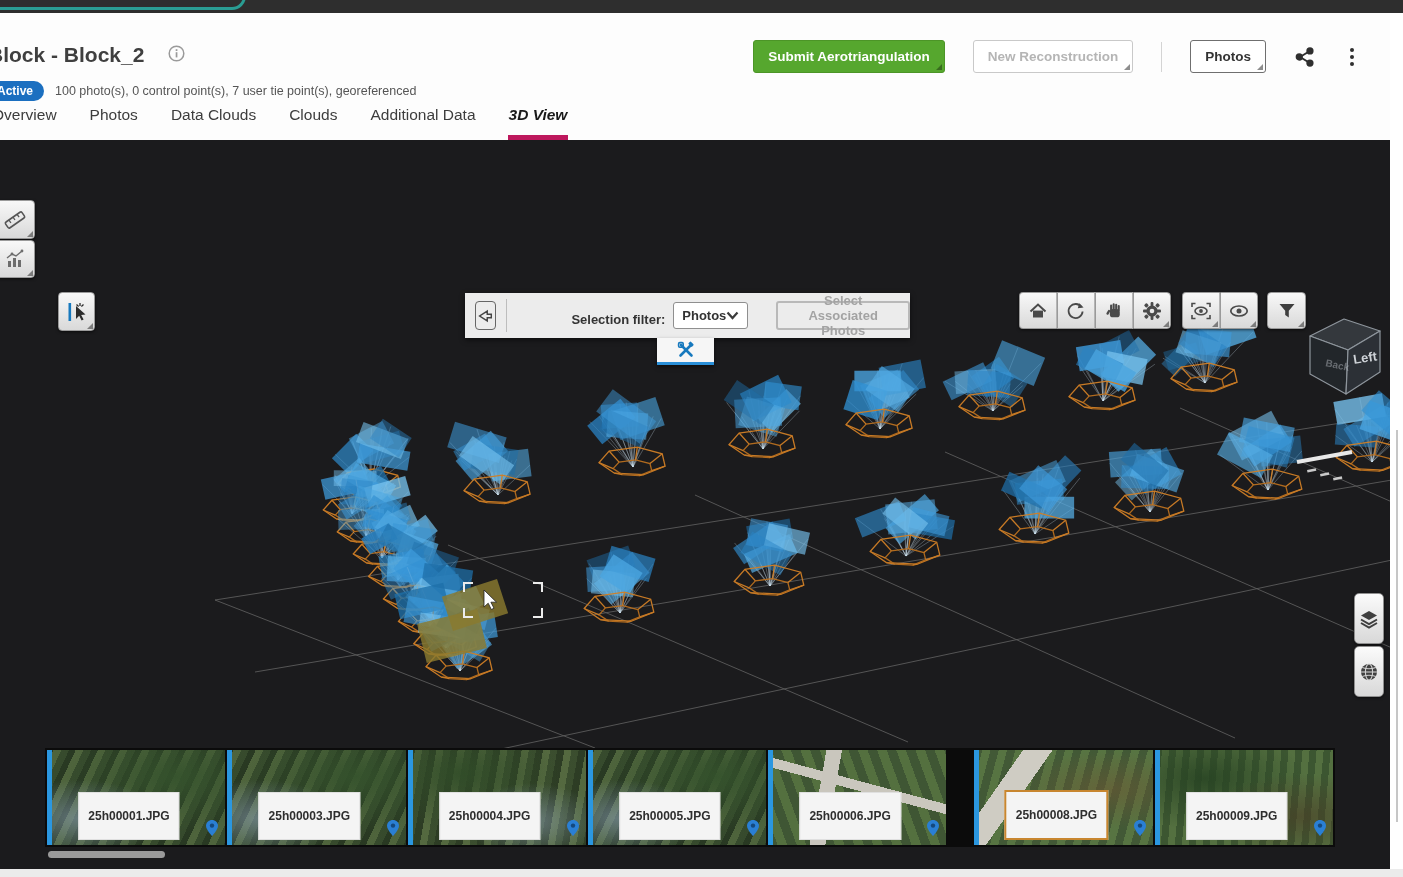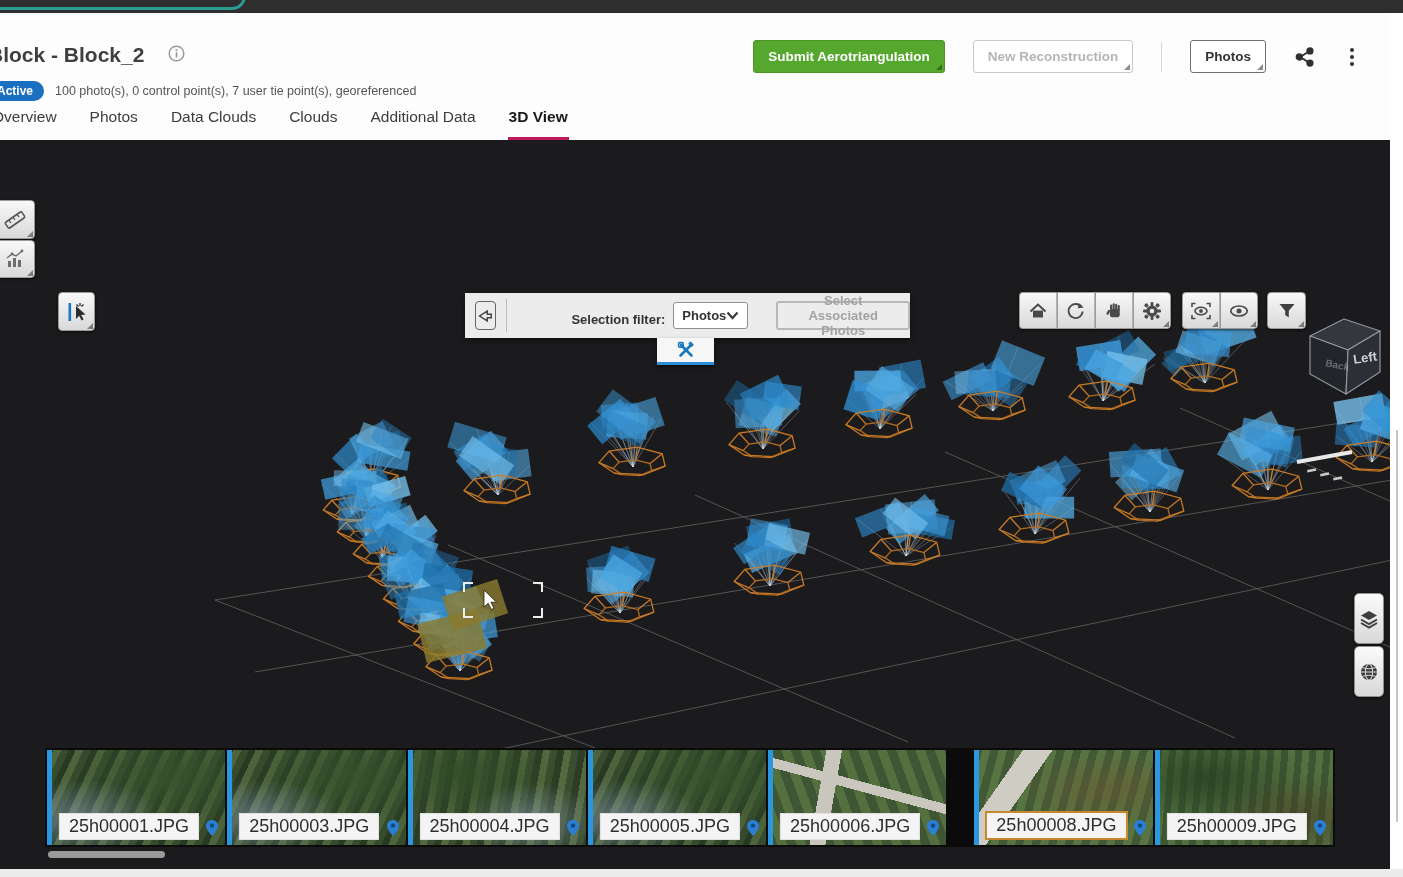--- a/index.html
+++ b/index.html
@@ -16,21 +16,21 @@
   .header { position:absolute; top:13px; left:0; width:1390px; height:127px; background:#fdfdfd; overflow:hidden; }
   .title-row { position:absolute; top:30px; left:-12px; display:flex; align-items:center; }
   .page-title { font-size:21px; font-weight:700; color:#3f3f3f; white-space:nowrap; }
   .info-icon { margin-left:24px; }
   .badge-row { position:absolute; top:68px; left:0; display:flex; align-items:center; }
   .status-badge { margin-left:-14px; background:#1b6fc0; color:#fff; font-size:12px; font-weight:600;
     padding:3px 11px; border-radius:11px; }
   .meta-text { margin-left:11px; font-size:12.5px; color:#555; }
   .tabs-row { position:absolute; bottom:0; left:-9px; display:flex; gap:31px; }
   .tab { font-size:15.5px; color:#3d3d3d; padding:9px 1px 14px; cursor:pointer; white-space:nowrap; }
-  .tab.active { font-weight:700; color:#1a1a1a; border-bottom:3px solid #be185d; padding-bottom:11px; }
+  .tab.active { font-weight:700; color:#1a1a1a; border-bottom:5px solid #be185d; padding-bottom:11px;font-style:italic; }
 
   .header-actions { position:absolute; top:27px; right:30px; display:flex; align-items:center; gap:28px; }
   .btn { position:relative; font-size:13.5px; border-radius:3px; padding:8px 14px; cursor:pointer;
     background:#fff; white-space:nowrap; }
   .btn.corner::after { content:''; position:absolute; right:2px; bottom:2px; width:0; height:0;
     border-left:6px solid transparent; border-bottom:6px solid rgba(50,50,50,.55); }
   .btn-primary { background:#56a72e; color:#fff; border:1px solid #4c9527; font-weight:600; }
   .btn-primary.corner::after { border-bottom-color:rgba(0,0,0,.35); }
   .btn-disabled { color:#b5b5b5; border:1px solid #c9c9c9; font-weight:600; }
   .btn-outline { color:#333; border:1px solid #6f6f6f; font-weight:600; }
@@ -79,21 +79,21 @@
   .side-btn { position:absolute; left:1354px; width:30px; height:51px; border-radius:5px;
     background:linear-gradient(#fbfbfb,#d8d8d8); border:1px solid #8f8f8f;
     display:flex; align-items:center; justify-content:center; cursor:pointer; box-shadow:0 1px 3px rgba(0,0,0,.6); }
 
   
   .filmstrip { position:absolute; left:45px; top:608px; width:1290px; height:99px; background:#0b0b0b;
     display:flex; gap:2px; padding:2px; }
   .thumb { position:relative; flex:1 1 0; overflow:hidden; cursor:pointer; }
   .thumb .bluebar { position:absolute; left:0; top:0; bottom:0; width:5px; background:#2b97e0; }
   .thumb .chip { position:absolute; bottom:5px; left:46%; transform:translateX(-50%);
-    background:#f4f4f4; color:#2e2e2e; font-size:18px; font-weight:400; padding:2px 9px; white-space:nowrap;
+    background:#f4f4f4; color:#2e2e2e; font-size:12px; font-weight:700; padding:16px 9px; white-space:nowrap;
     border:1px solid #e0e0e0; }
   .thumb.selected .chip { border:2px solid #c8862f; }
   .thumb .pin { position:absolute; bottom:5px; right:7px; }
 
   .ph-village { background:
     radial-gradient(ellipse at 18% 72%, rgba(142,162,188,.55), transparent 40%),
     radial-gradient(ellipse at 72% 28%, rgba(52,82,44,.9), transparent 60%),
     repeating-linear-gradient(115deg, rgba(36,52,30,.85) 0 6px, rgba(80,102,60,.85) 6px 13px, rgba(52,72,42,.85) 13px 20px),
     #45573a; }
   .ph-village2 { background:

